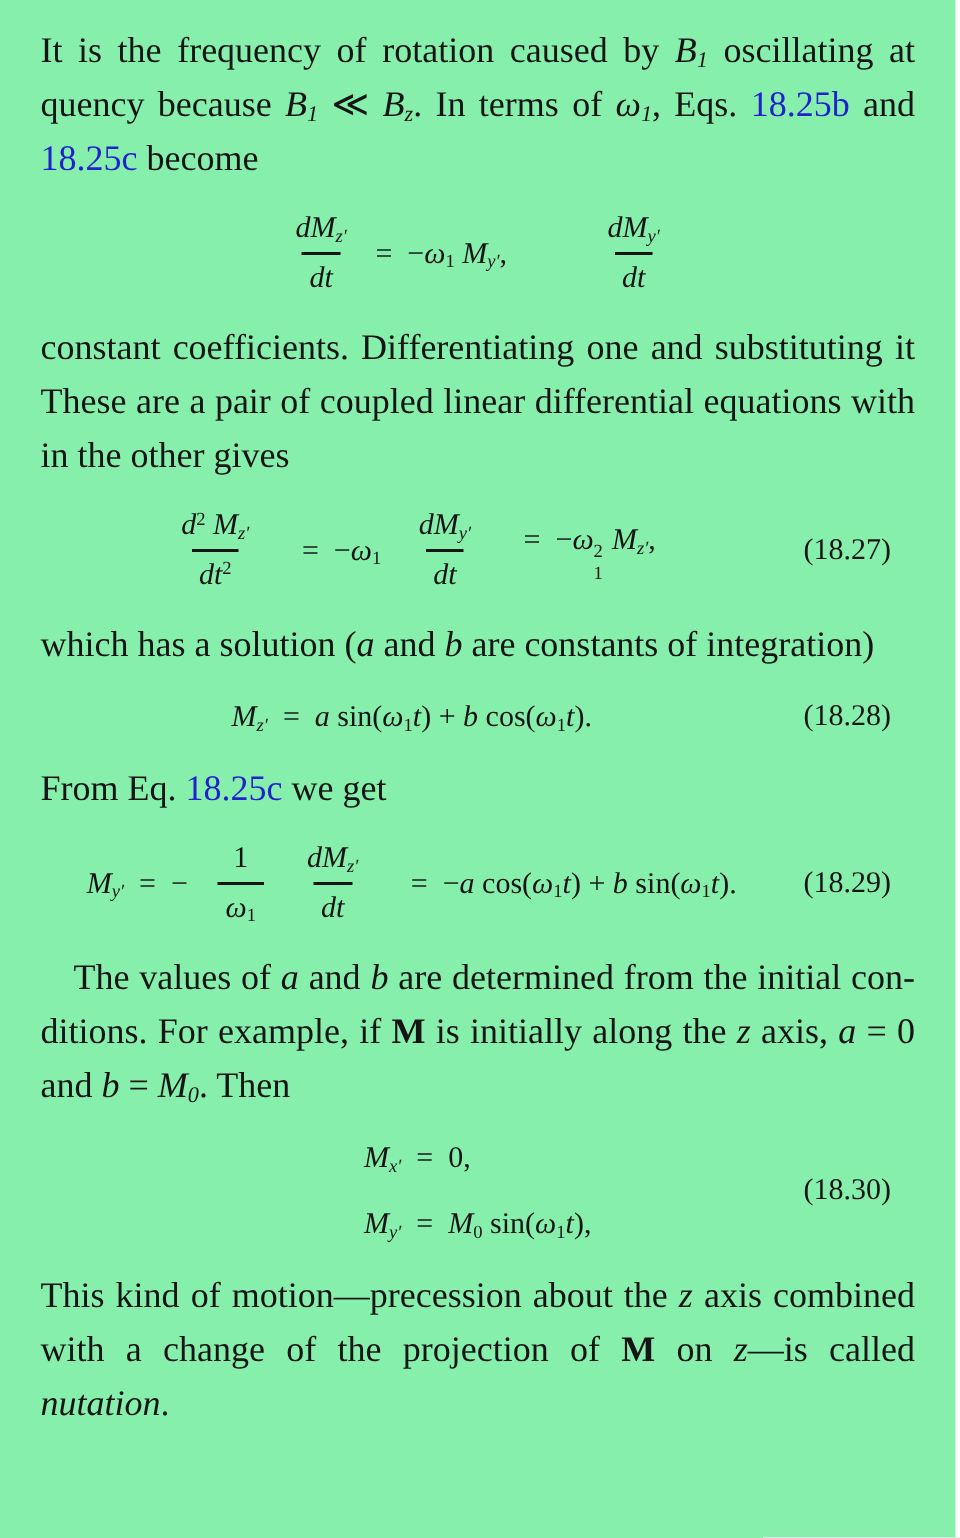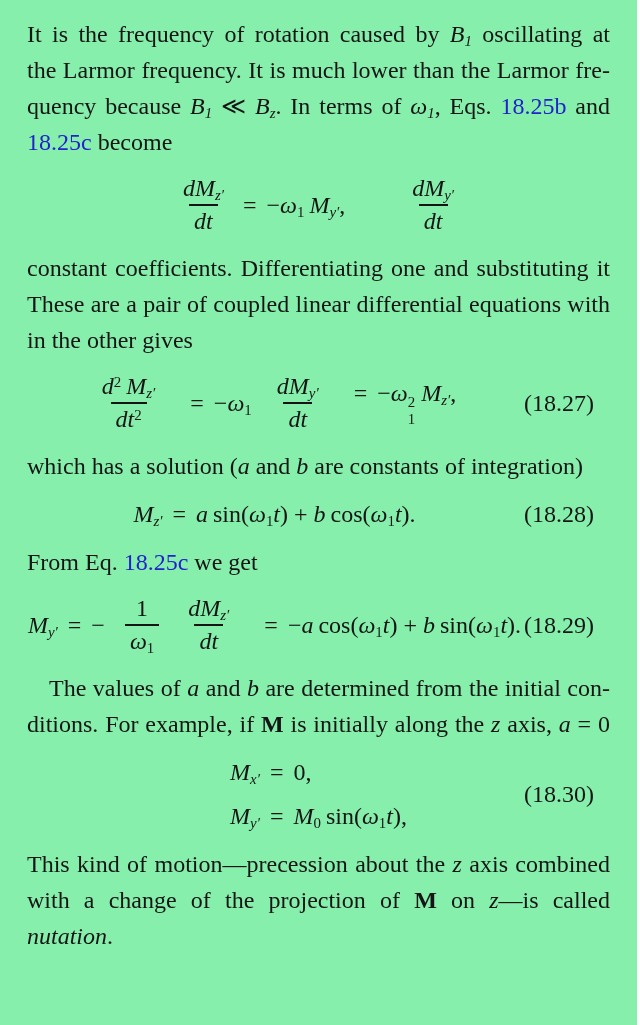--- a/index.html
+++ b/index.html
@@ -16,21 +16,21 @@
   }
   .para { margin: 0; }
   .line { line-height: 36px; }
   .just { text-align: justify; text-align-last: justify; }
   .left { text-align: left; text-align-last: left; }
   .ind  { padding-left: 22px; }
   .it { font-style: italic; }
   .bf { font-weight: bold; }
   .link { color: var(--link-blue, #2122cc); cursor: pointer; }
 
-  .eqwrap { position: relative; margin: 15px 0; font-size: 24px; }
+  .eqwrap { position: relative; margin: 15px 0; font-size: 20px; }
   .eqline { display: flex; align-items: center; justify-content: center; line-height: 30px; }
   .eqline.haslabel { padding-right: 88px; gap: 16px; }
   .eqline.l { justify-content: flex-start; padding-right: 0; }
   .mrow { display: inline-block; white-space: nowrap; }
   .rel { padding: 0 10px; }
   .thin { display: inline-block; width: 5px; }
   .eqgap { display: inline-block; }
   .frac { display: inline-flex; flex-direction: column; align-items: center; margin: 0 4px; }
   .frac .num { display: block; padding: 0 5px 2px 5px; line-height: 27px; white-space: nowrap; }
   .frac .den { display: block; padding: 2px 5px 0 5px; line-height: 27px; border-top: 2px solid #151515; white-space: nowrap; }
@@ -42,21 +42,20 @@
   .eqstackouter { display: flex; justify-content: center; }
   .eqstack { display: flex; flex-direction: column; align-items: flex-start; gap: 14px; }
 </style>
 </head>
 <body>
 
 <div class="page">
 
   <div class="para">
     <div class="line just"><span>It is the frequency of rotation caused by </span><span class="it"><span>B</span><sub>1</sub></span><span> oscillating at</span></div>
-    <div class="line just"><span>the Larmor frequency. It is much lower than the Larmor fre-</span></div>
     <div class="line just"><span>quency because </span><span class="it"><span>B</span><sub>1</sub></span><span> ≪ </span><span class="it"><span>B</span><sub class="it">z</sub></span><span>. In terms of </span><span class="it"><span>ω</span><sub>1</sub></span><span>, Eqs. </span><span class="link">18.25b</span><span> and</span></div>
     <div class="line left"><span class="link">18.25c</span><span> become</span></div>
   </div>
 
   <div class="eqwrap">
     <div class="eqline">
         <span class="frac">
           <span class="num"><span class="it">d</span><span class="it">M</span><sub class="it">z′</sub></span>
           <span class="den"><span class="it">d</span><span class="it">t</span></span>
         </span>
@@ -121,20 +120,21 @@
           <span class="den"><span class="it">d</span><span class="it">t</span></span>
         </span>
         <span class="mrow"><span class="rel">=</span><span>−</span><span class="it">a</span><span class="thin"></span><span>cos(</span><span class="it">ω</span><sub>1</sub><span class="it">t</span><span>) + </span><span class="it">b</span><span class="thin"></span><span>sin(</span><span class="it">ω</span><sub>1</sub><span class="it">t</span><span>).</span></span>
       </div>
     <span class="eqnum">(18.29)</span>
   </div>
 
   <div class="para">
     <div class="line just ind"><span>The values of </span><span class="it">a</span><span> and </span><span class="it">b</span><span> are determined from the initial con-</span></div>
     <div class="line just"><span>ditions. For example, if </span><span class="bf">M</span><span> is initially along the </span><span class="it">z</span><span> axis, </span><span class="it">a</span><span> = 0</span></div>
+    <div class="line left"><span>and </span><span class="it">b</span><span> = </span><span class="it"><span>M</span><sub>0</sub></span><span>. Then</span></div>
   </div>
 
   <div class="eqwrap">
     <div class="eqstackouter">
       <div class="eqstack">
         <div class="eqline l">
             <span class="mrow"><span class="it">M</span><sub class="it">x′</sub><span class="rel">=</span><span>0,</span></span>
           </div>
         <div class="eqline l">
             <span class="mrow"><span class="it">M</span><sub class="it">y′</sub><span class="rel">=</span><span class="it">M</span><sub>0</sub><span class="thin"></span><span>sin(</span><span class="it">ω</span><sub>1</sub><span class="it">t</span><span>),</span></span>

